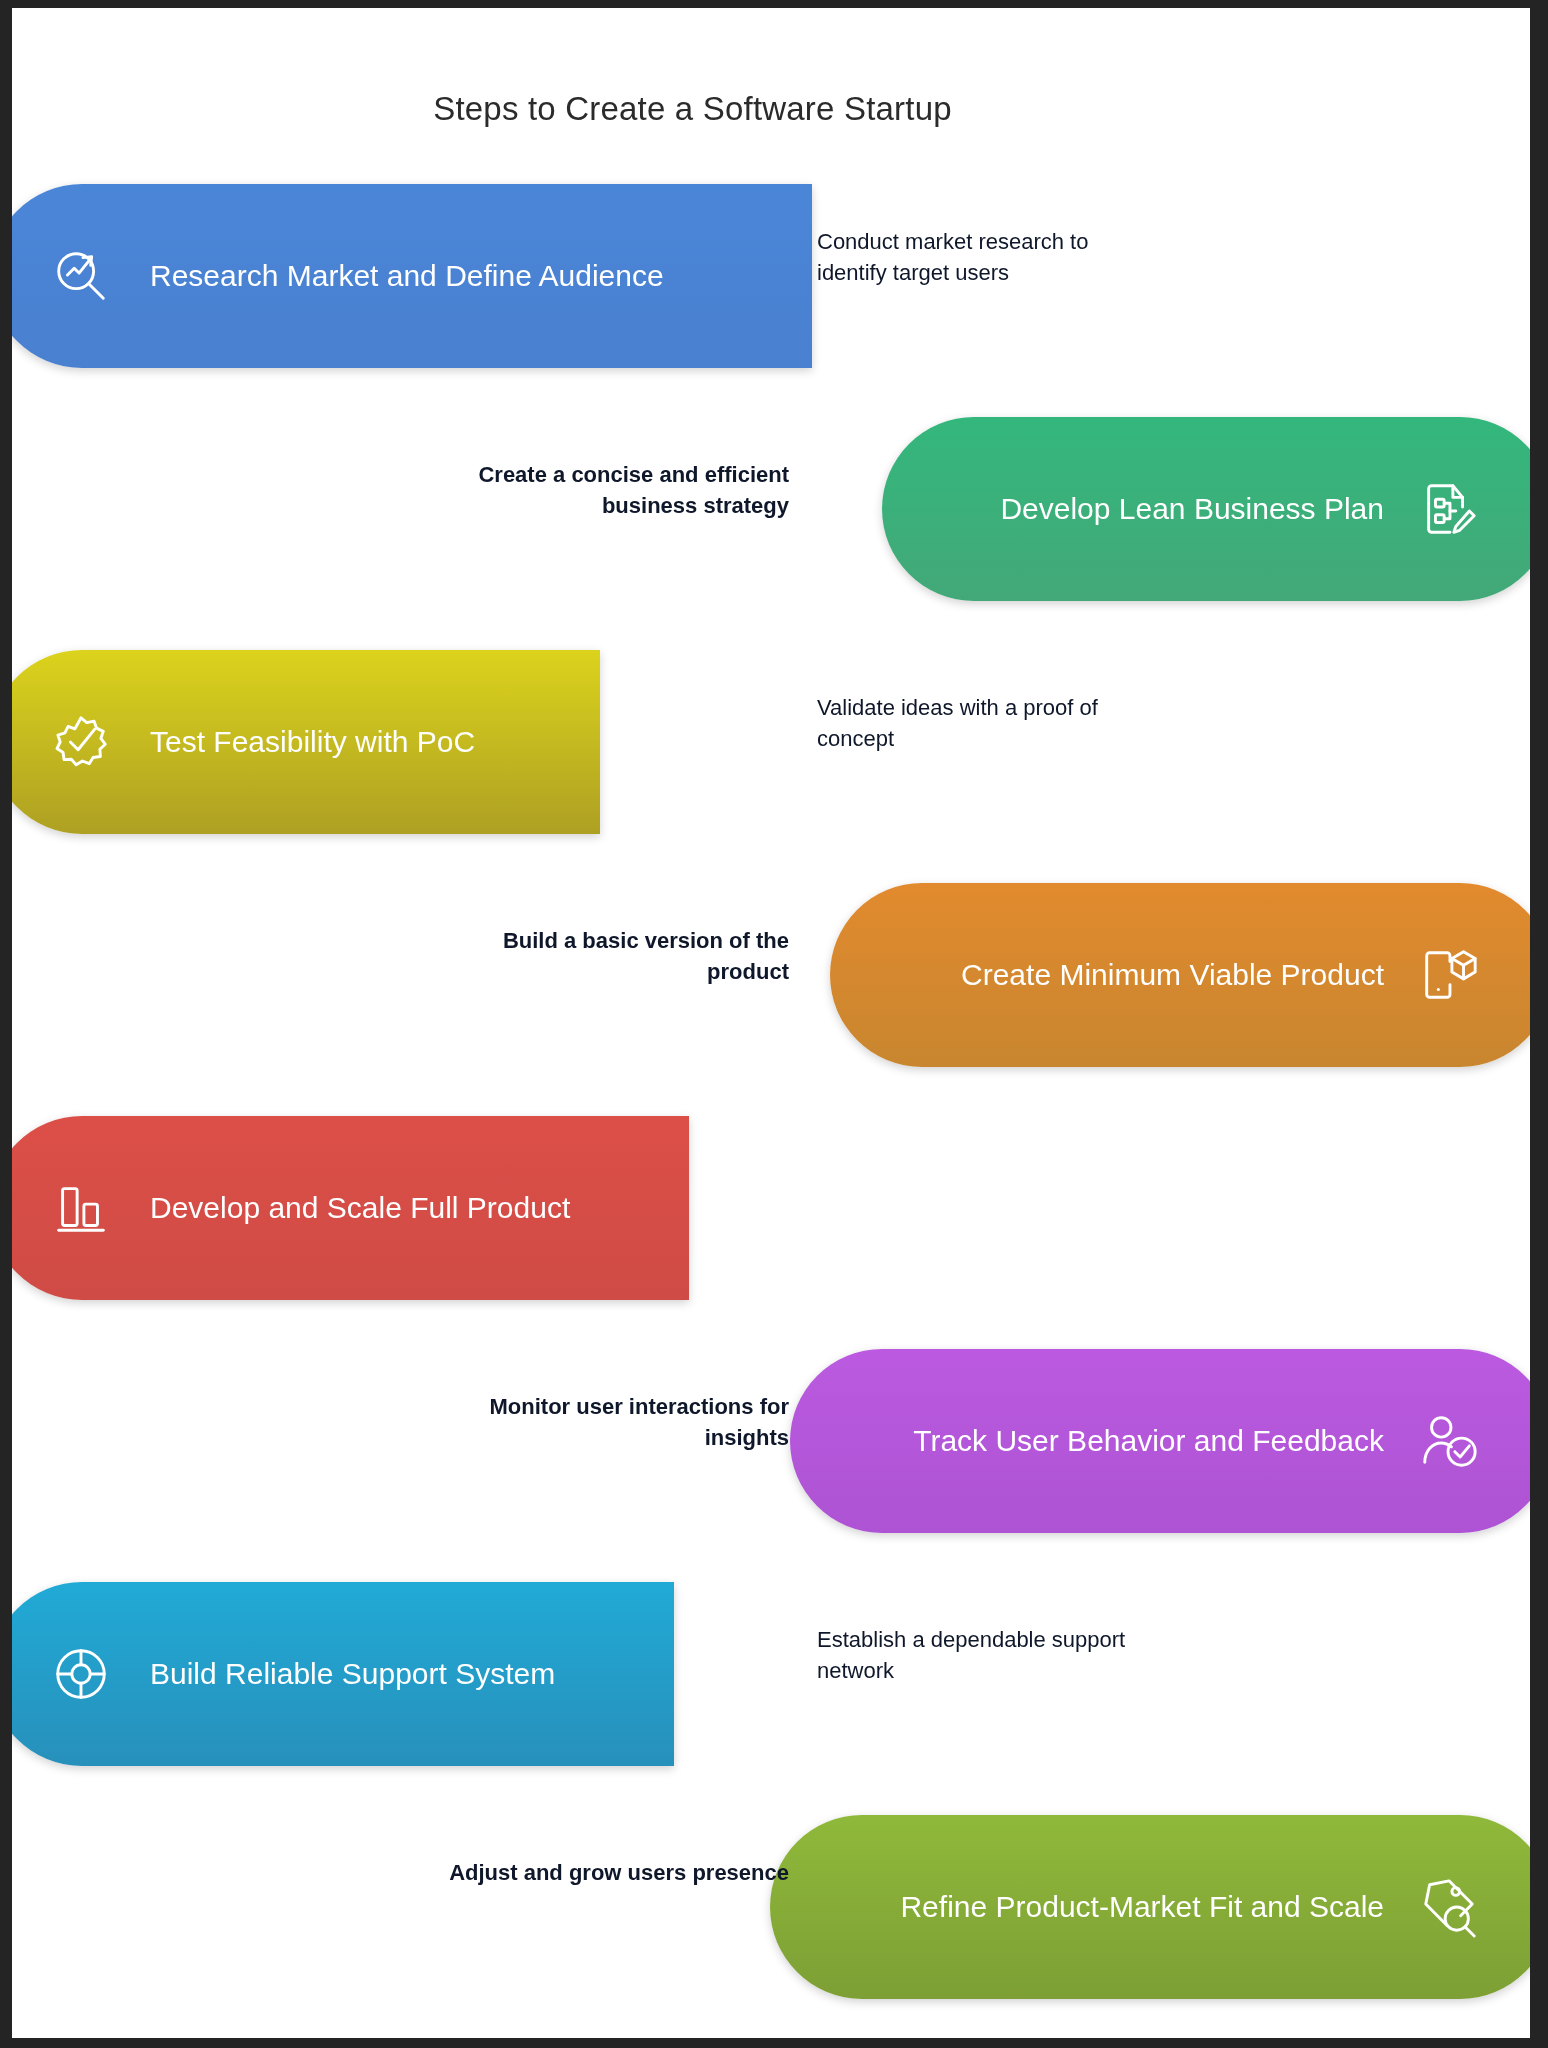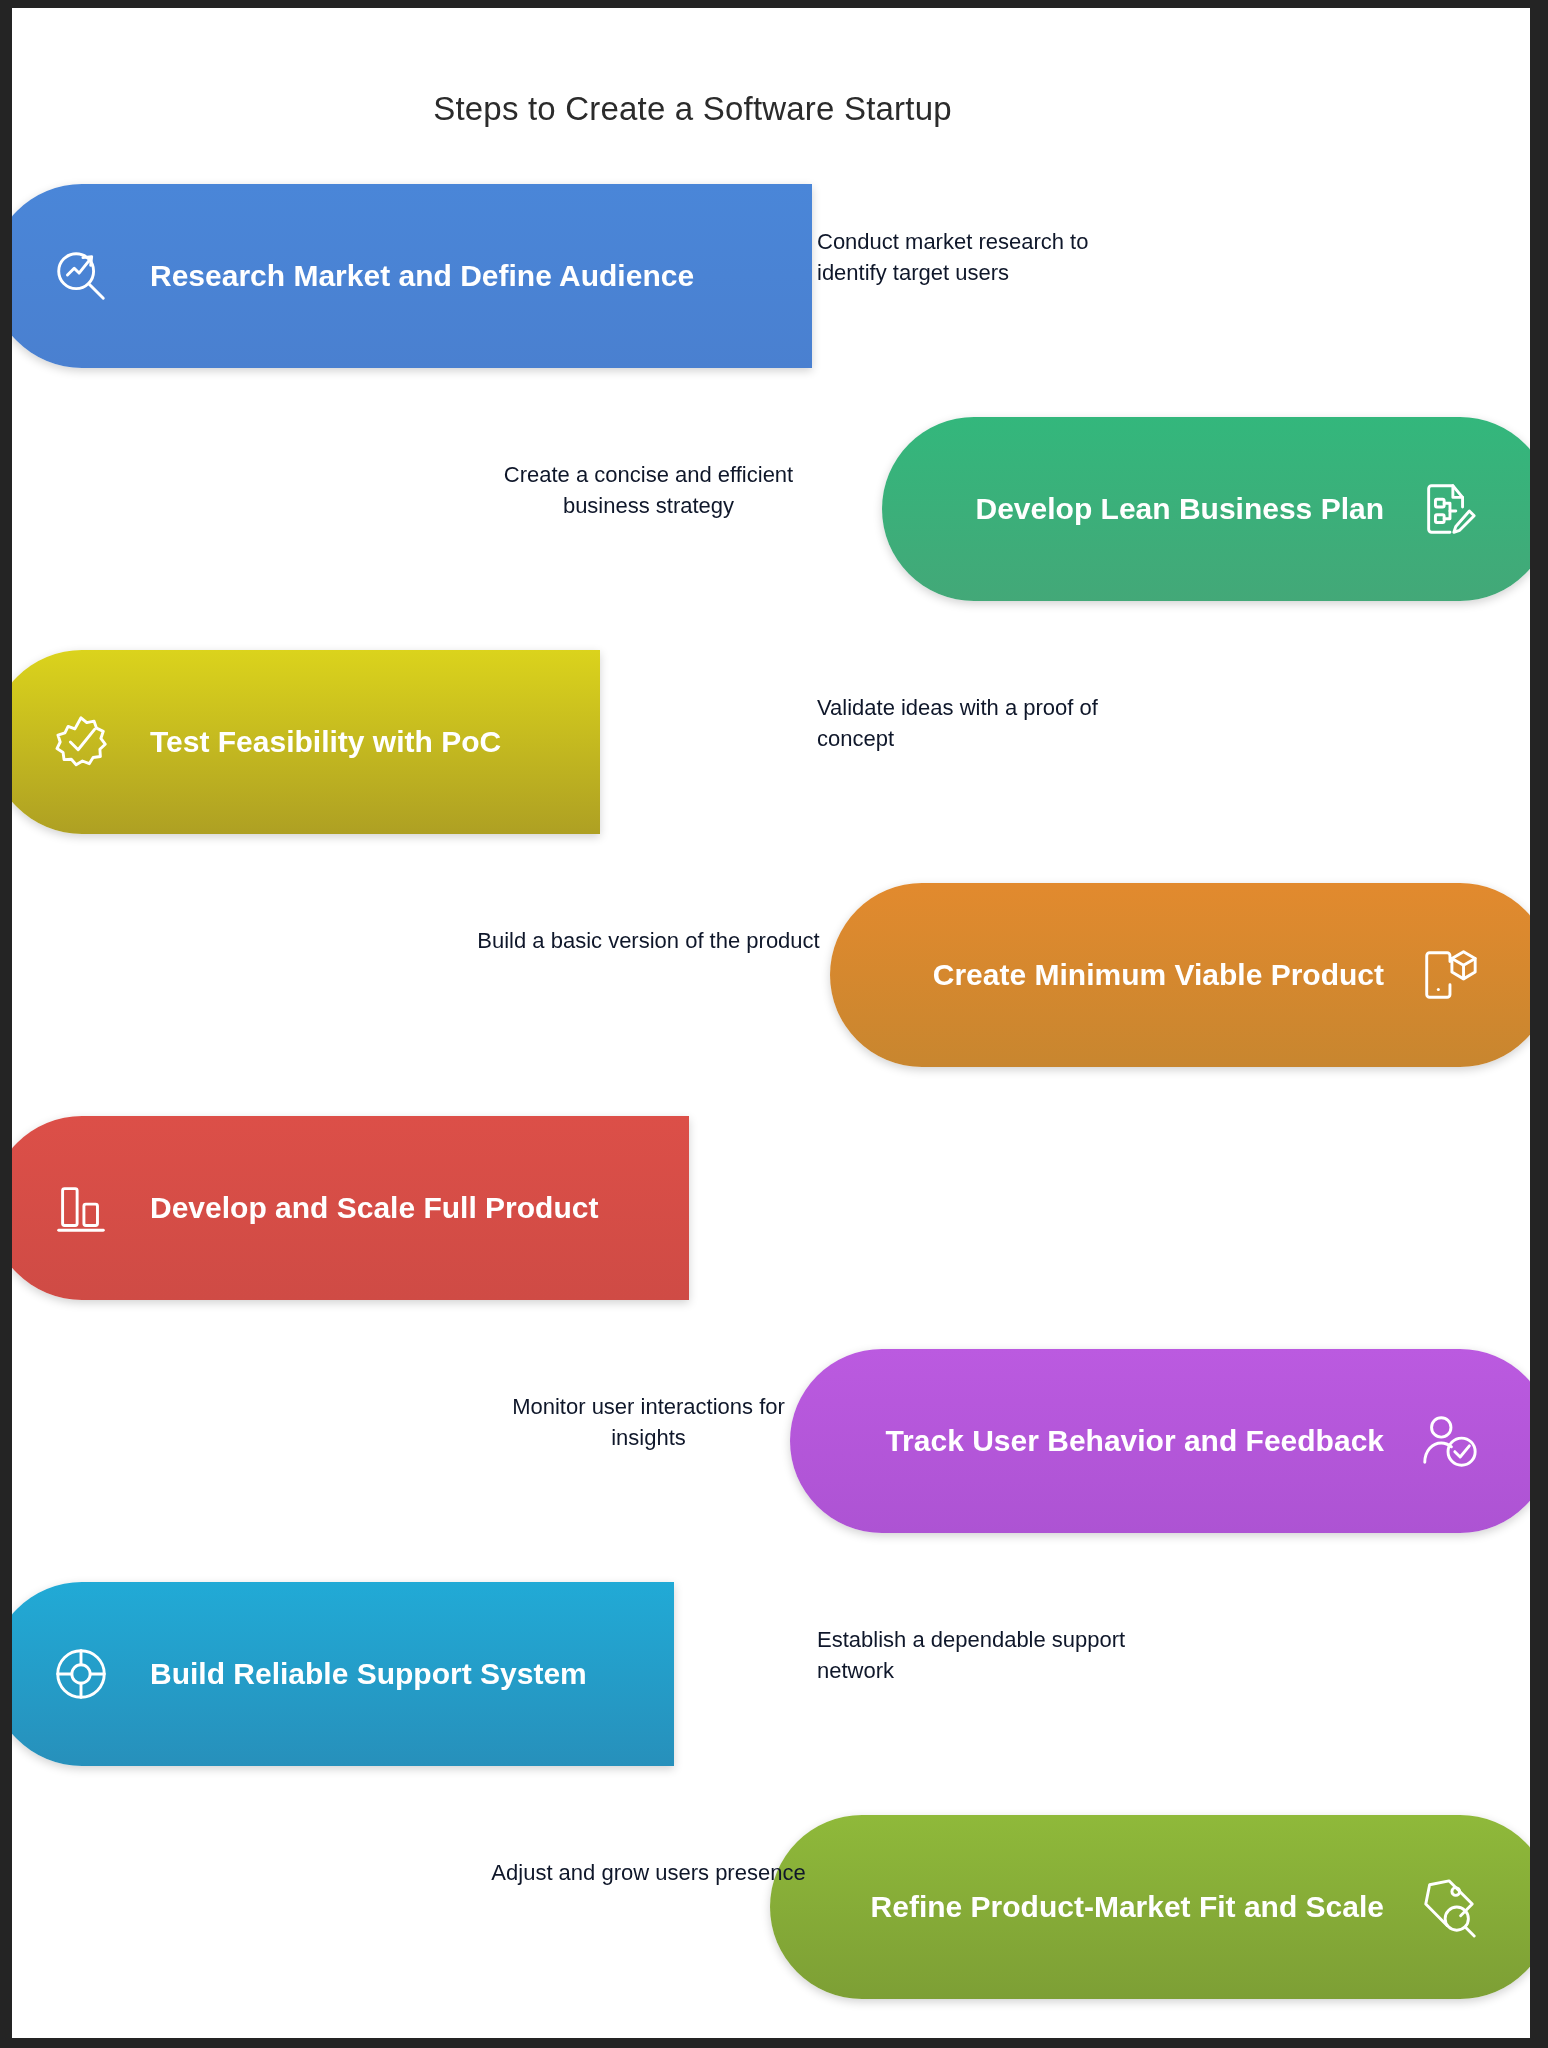--- a/index.html
+++ b/index.html
@@ -71,21 +71,21 @@
     padding-left: 24px;
   }
   .bar.left.edge {
     border-top-left-radius: 92px;
     border-bottom-left-radius: 92px;
   }
 
   .bar-label {
     color: #ffffff;
     font-size: 30px;
-    font-weight: 700;
+    font-weight: 400;
     white-space: nowrap;
   }
   .bar.left .bar-label { margin-left: 38px; }
   .bar.right .bar-label { margin-right: 34px; }
 
   .bar-icon {
     width: 62px;
     height: 62px;
     flex: 0 0 62px;
     display: block;
@@ -98,23 +98,24 @@
     font-size: 22px;
     line-height: 31px;
     color: #0f172a;
     width: 340px;
   }
   .desc.on-right {
     left: 805px;
     text-align: left;
   }
   .desc.on-left {
-    left: 464px;
+    left: 432px;
     width: 345px;
-    text-align: center;
+    text-align: right;
+    font-weight: bold;
   }
 </style>
 </head>
 <body>
 
 <div id="page">
   <div id="title">Steps to Create a Software Startup</div>
   <div id="rows">
       <div class="row" style="top: 168px;">
         <div class="bar left edge" style="width: 822px; background: linear-gradient(rgb(74, 134, 216) 0%, rgb(74, 128, 208) 100%);">

